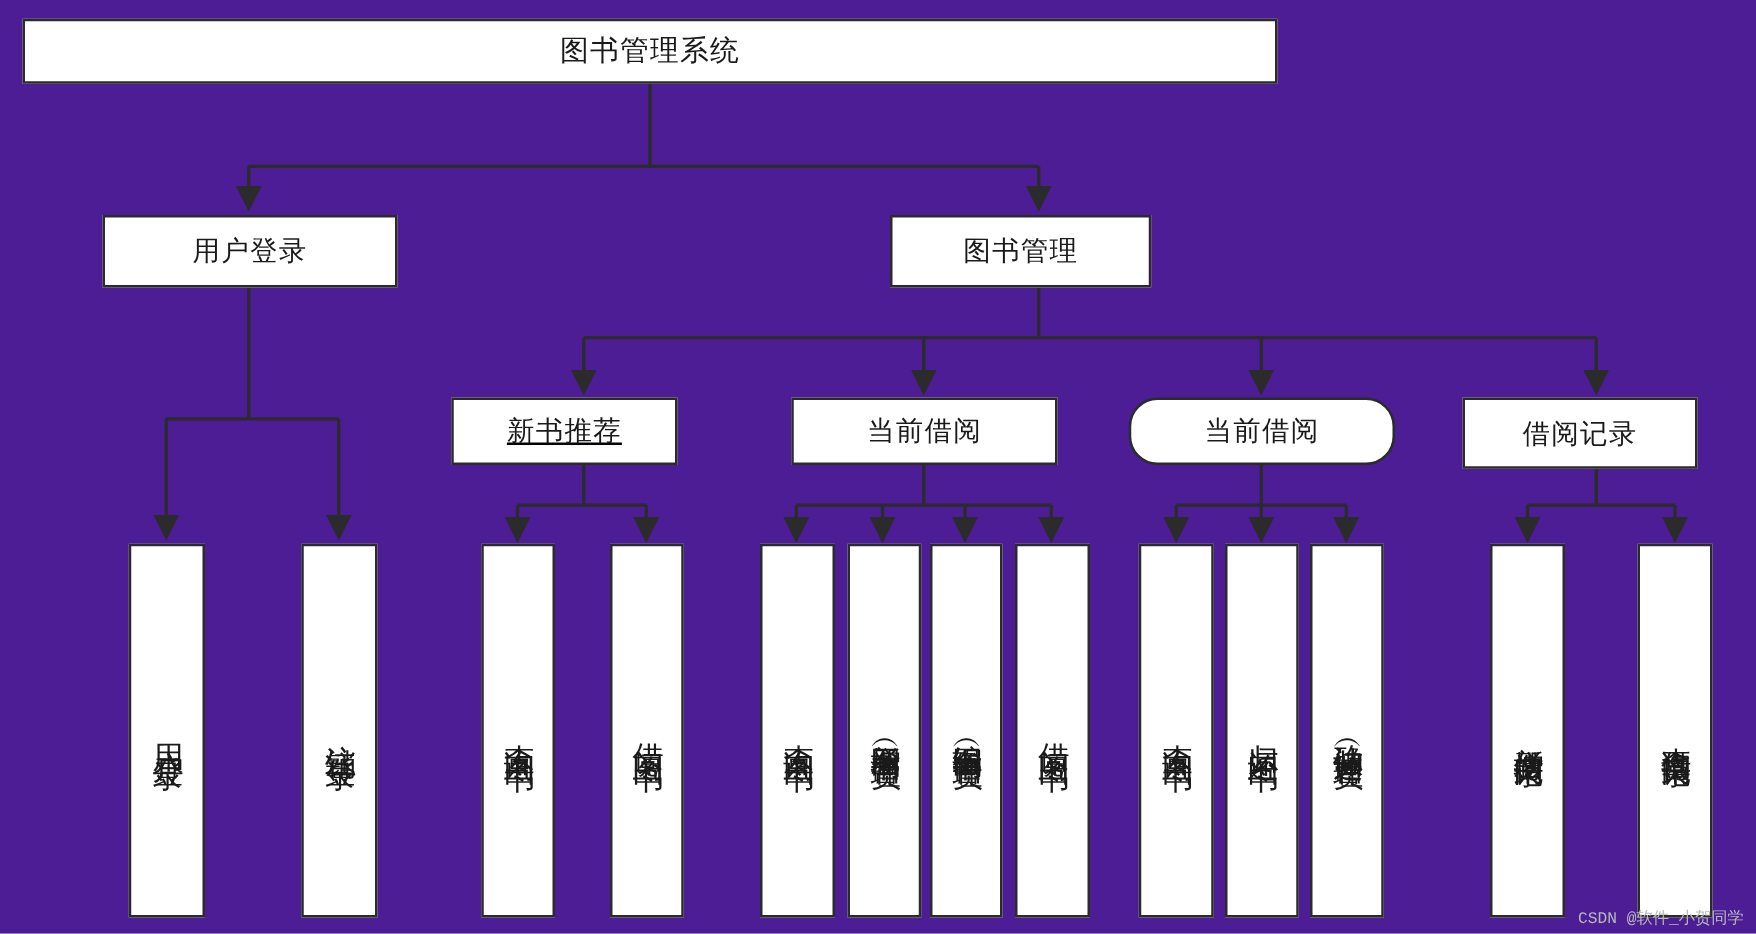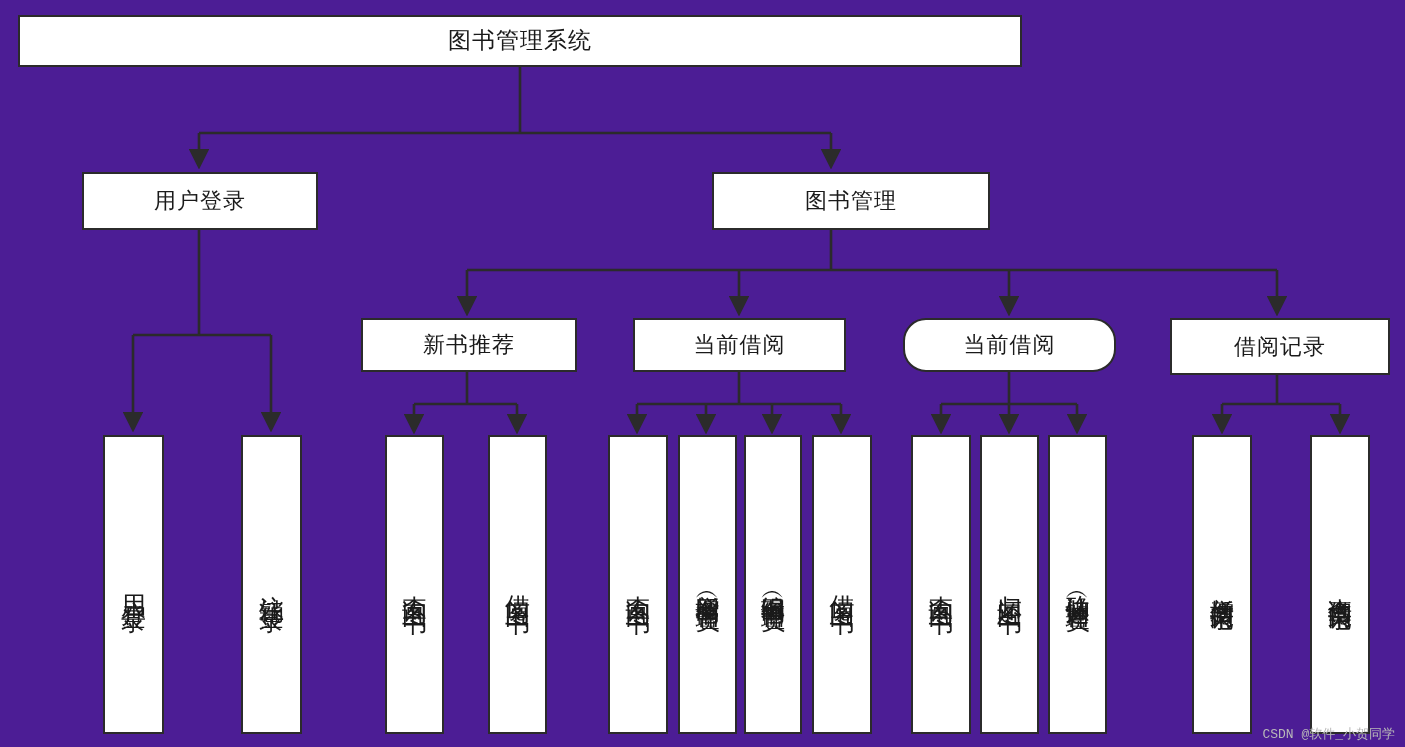--- a/index.html
+++ b/index.html
@@ -133,34 +133,34 @@
     </g>
   </svg>
 
   <div class="node horiz" id="node-root" style="left:18px; top:15px; width:1004px; height:52px;">
     <span class="node-label">图书管理系统</span>
   </div>
 
   <div class="node horiz" style="left:82px; top:172px; width:236px; height:58px;">
     <span class="node-label">用户登录</span>
   </div>
-  <div class="node horiz" style="left:712px; top:172px; width:278px; height:58px;">
+  <div class="node horiz" style="left:712px; top:172px; width:209px; height:58px;">
     <span class="node-label">图书管理</span>
   </div>
 
-  <div class="node horiz" style="left:361px; top:318px; width:216px; height:54px;">
+  <div class="node horiz" style="left:361px; top:318px; width:181px; height:54px;text-decoration:underline;">
     <span class="node-label">新书推荐</span>
   </div>
   <div class="node horiz" style="left:633px; top:318px; width:213px; height:54px;">
     <span class="node-label">当前借阅</span>
   </div>
   <div class="node horiz" style="left:903px; top:318px; width:213px; height:54px;border-radius:23px;">
     <span class="node-label">当前借阅</span>
   </div>
-  <div class="node horiz" style="left:1170px; top:318px; width:220px; height:57px;">
+  <div class="node horiz" style="left:1170px; top:318px; width:188px; height:57px;">
     <span class="node-label">借阅记录</span>
   </div>
 
   <div class="node vert" style="left:103px; top:435px; width:61px; height:299px;">
     <span class="node-label">用户登录</span>
   </div>
   <div class="node vert" style="left:241px; top:435px; width:61px; height:299px;">
     <span class="node-label">注销登录</span>
   </div>
 

